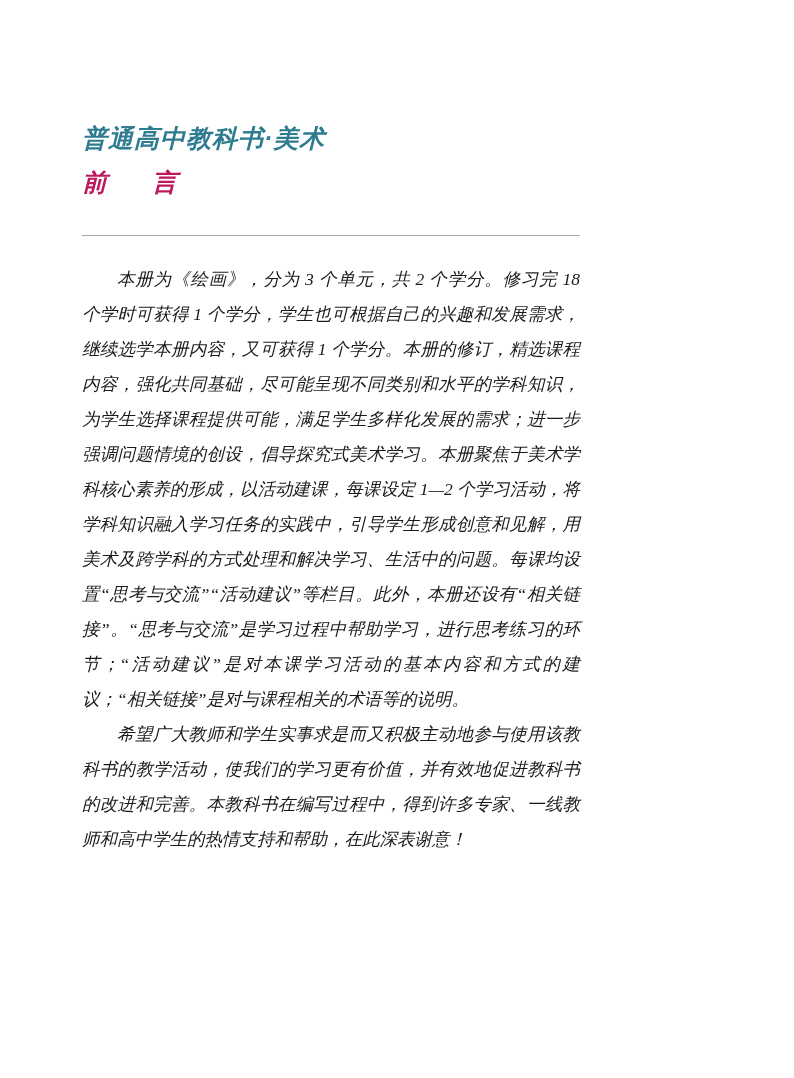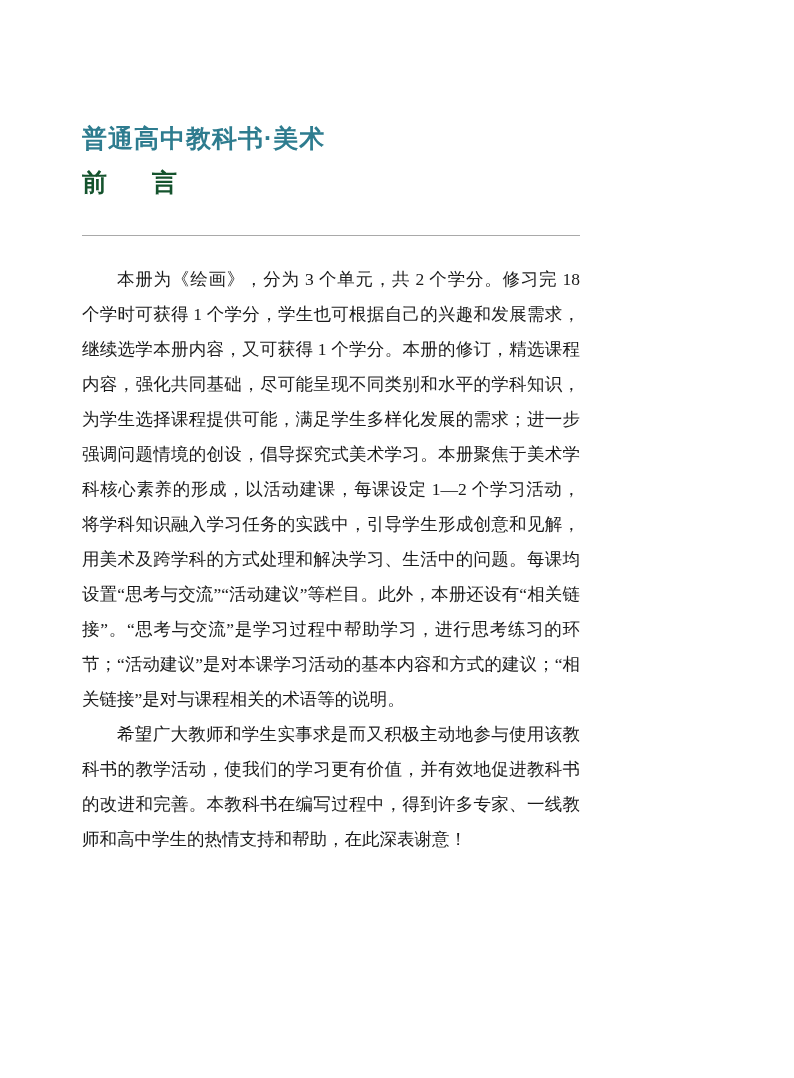--- a/index.html
+++ b/index.html
@@ -12,20 +12,21 @@
     background: #ffffff;
     font-family: "Liberation Serif", serif;
     overflow: hidden;
   }
   .page {
     position: relative;
     width: 794px;
     height: 1078px;
     box-sizing: border-box;
     background: #ffffff;
+    font-style: italic;
   }
   .left-band {
     position: absolute;
     left: 0;
     top: 0;
     width: 26px;
     height: 1078px;
     background: #ffffff;
   }
   .content {
@@ -44,21 +45,21 @@
     letter-spacing: 1px;
     color: #2e7c8f;
     line-height: 1.5;
     margin: 0 0 6px 0;
   }
   .section-title {
     font-family: "Liberation Sans", sans-serif;
     font-weight: bold;
     font-size: 25px;
     letter-spacing: 10px;
-    color: #14532d;
+    color: #be185d;
     line-height: 1.5;
     margin: 0;
   }
   .rule {
     margin-top: 34px;
     border-top: 1px solid #a9a9a9;
     width: 498px;
   }
   .body-text {
     margin-top: 26px;

